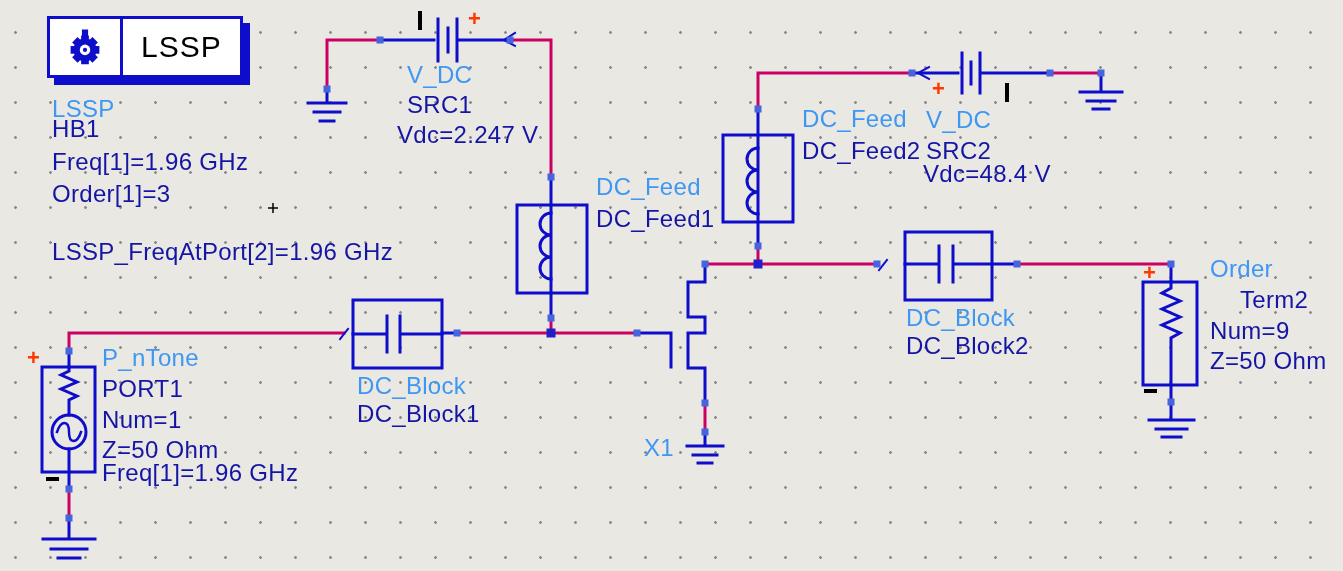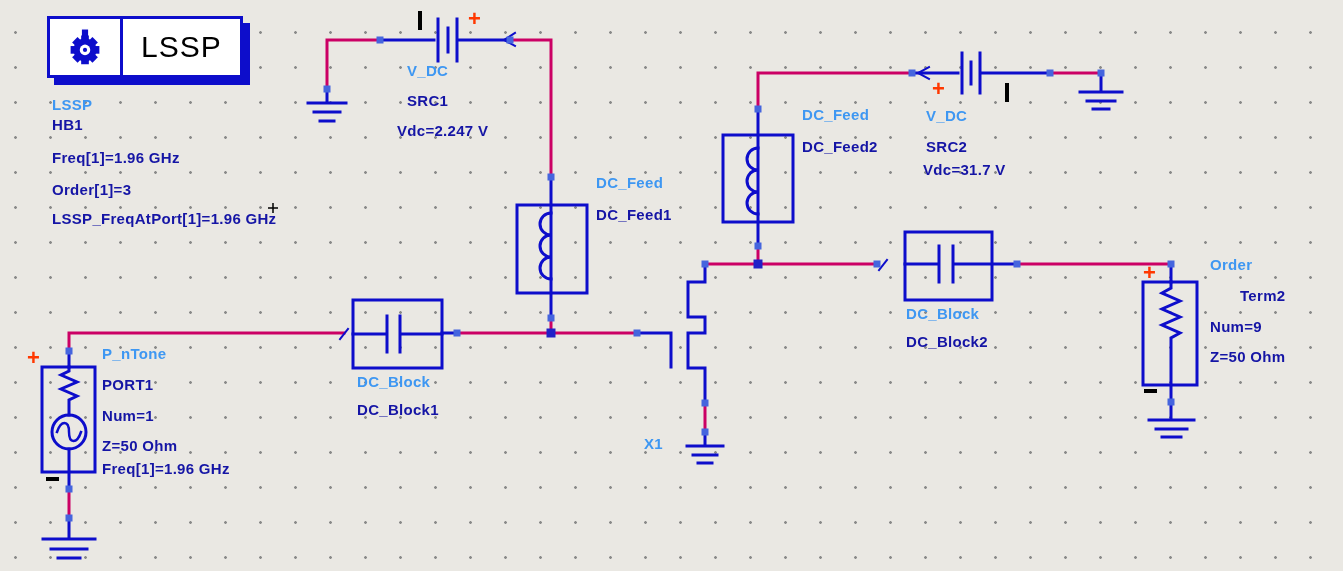--- a/index.html
+++ b/index.html
@@ -4,21 +4,21 @@
 <style>
   html,body{margin:0;padding:0;background:#fff;}
   #canvas{
     position:relative;width:1343px;height:571px;overflow:hidden;
     background-color:#EAE8E3;
     background-image:radial-gradient(circle,#8a8a8a 1.1px,transparent 1.6px);
     background-size:35px 35px;background-position:-2px 15px;
     font-family:"Liberation Sans",sans-serif;
   }
   .lbl{position:absolute;white-space:nowrap;line-height:1;letter-spacing:.3px;
-       font-size:15px;font-weight:700;}
+       font-size:24px;font-weight:400;}
   .type{color:#3E97F2;}
   .inst{color:#1515A5;}
   .plus{position:absolute;color:#FF3800;font-size:22px;font-weight:bold;line-height:1;}
   #draw{position:absolute;left:0;top:0;pointer-events:none;}
   
   #lsspbox{
     position:absolute;left:47px;top:16px;display:flex;align-items:stretch;
     background:#fff;border:3px solid #0D0DCB;box-shadow:7px 7px 0 #0D0DCB;height:56px;
   }
   #lsspbox .iconcell{width:70px;display:flex;align-items:center;justify-content:center;
@@ -52,21 +52,21 @@
         </g>
       </svg>
     </div>
     <div class="titlecell">LSSP</div>
   </div>
 
   <div class="lbl type" style="left:52px;top:97px">LSSP</div>
   <div class="lbl inst" style="left:52px;top:117px">HB1</div>
   <div class="lbl inst" style="left:52px;top:150px">Freq[1]=1.96 GHz</div>
   <div class="lbl inst" style="left:52px;top:182px">Order[1]=3</div>
-  <div class="lbl inst" style="left:52px;top:211px">LSSP_FreqAtPort[1]=1.96 GHz</div>
+  <div class="lbl inst" style="left:52px;top:240px">LSSP_FreqAtPort[2]=1.96 GHz</div>
 
   <div class="lbl type" style="left:407px;top:63px">V_DC</div>
   <div class="lbl inst" style="left:407px;top:93px">SRC1</div>
   <div class="lbl inst" style="left:397px;top:123px">Vdc=2.247 V</div>
   <div class="plus" style="left:468px;top:8px">+</div>
 
   <div class="lbl type" style="left:596px;top:175px">DC_Feed</div>
   <div class="lbl inst" style="left:596px;top:207px">DC_Feed1</div>
 
   <div class="lbl type" style="left:357px;top:374px">DC_Block</div>
@@ -79,21 +79,21 @@
   <div class="lbl inst" style="left:102px;top:461px">Freq[1]=1.96 GHz</div>
   <div class="plus" style="left:27px;top:347px">+</div>
 
   <div class="lbl type" style="left:644px;top:436px">X1</div>
 
   <div class="lbl type" style="left:802px;top:107px">DC_Feed</div>
   <div class="lbl inst" style="left:802px;top:139px">DC_Feed2</div>
 
   <div class="lbl type" style="left:926px;top:108px">V_DC</div>
   <div class="lbl inst" style="left:926px;top:139px">SRC2</div>
-  <div class="lbl inst" style="left:923px;top:162px">Vdc=31.7 V</div>
+  <div class="lbl inst" style="left:923px;top:162px">Vdc=48.4 V</div>
   <div class="plus" style="left:932px;top:78px">+</div>
 
   <div class="lbl type" style="left:906px;top:306px">DC_Block</div>
   <div class="lbl inst" style="left:906px;top:334px">DC_Block2</div>
 
   <div class="lbl type" style="left:1210px;top:257px">Order</div>
   <div class="lbl inst" style="left:1240px;top:288px">Term2</div>
   <div class="lbl inst" style="left:1210px;top:319px">Num=9</div>
   <div class="lbl inst" style="left:1210px;top:349px">Z=50 Ohm</div>
   <div class="plus" style="left:1143px;top:262px">+</div>

